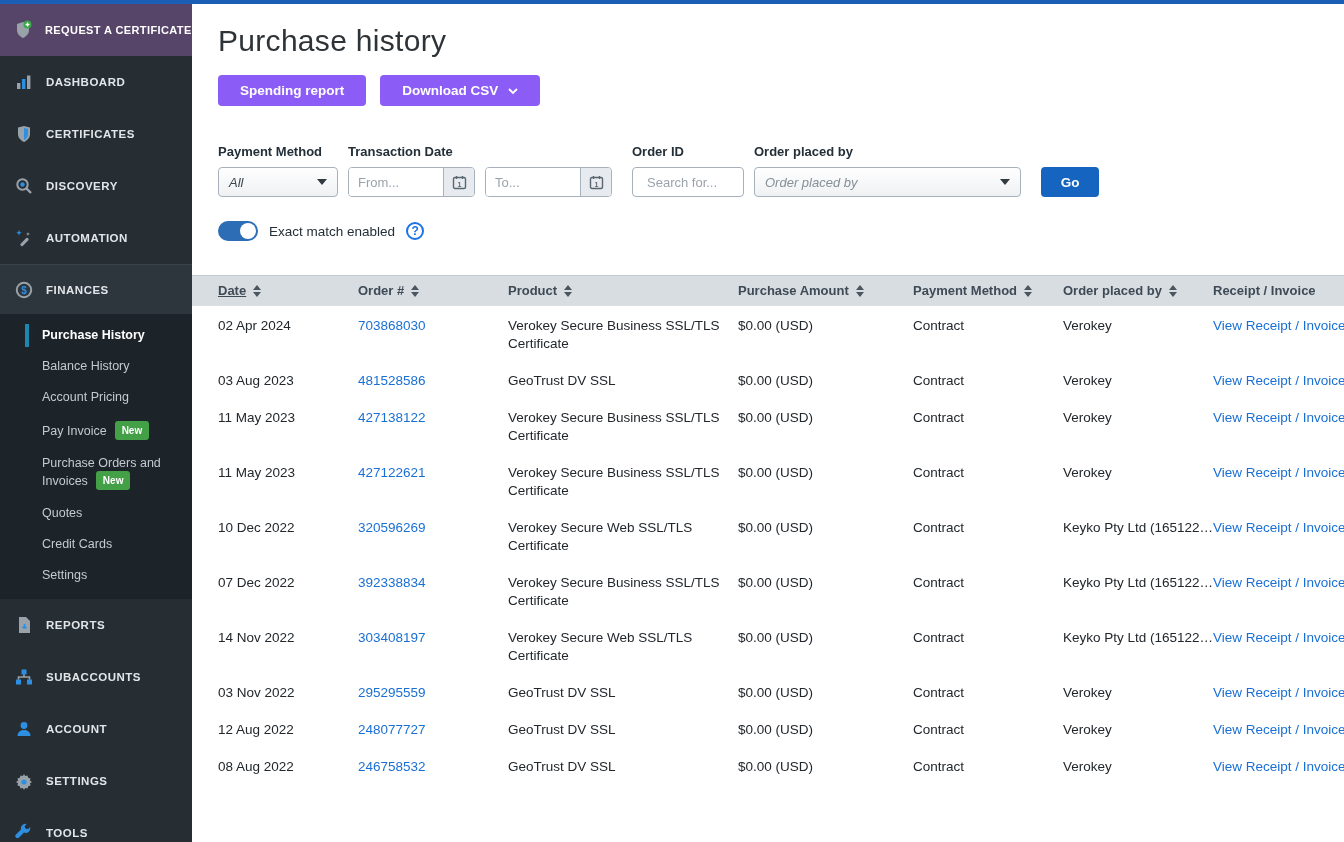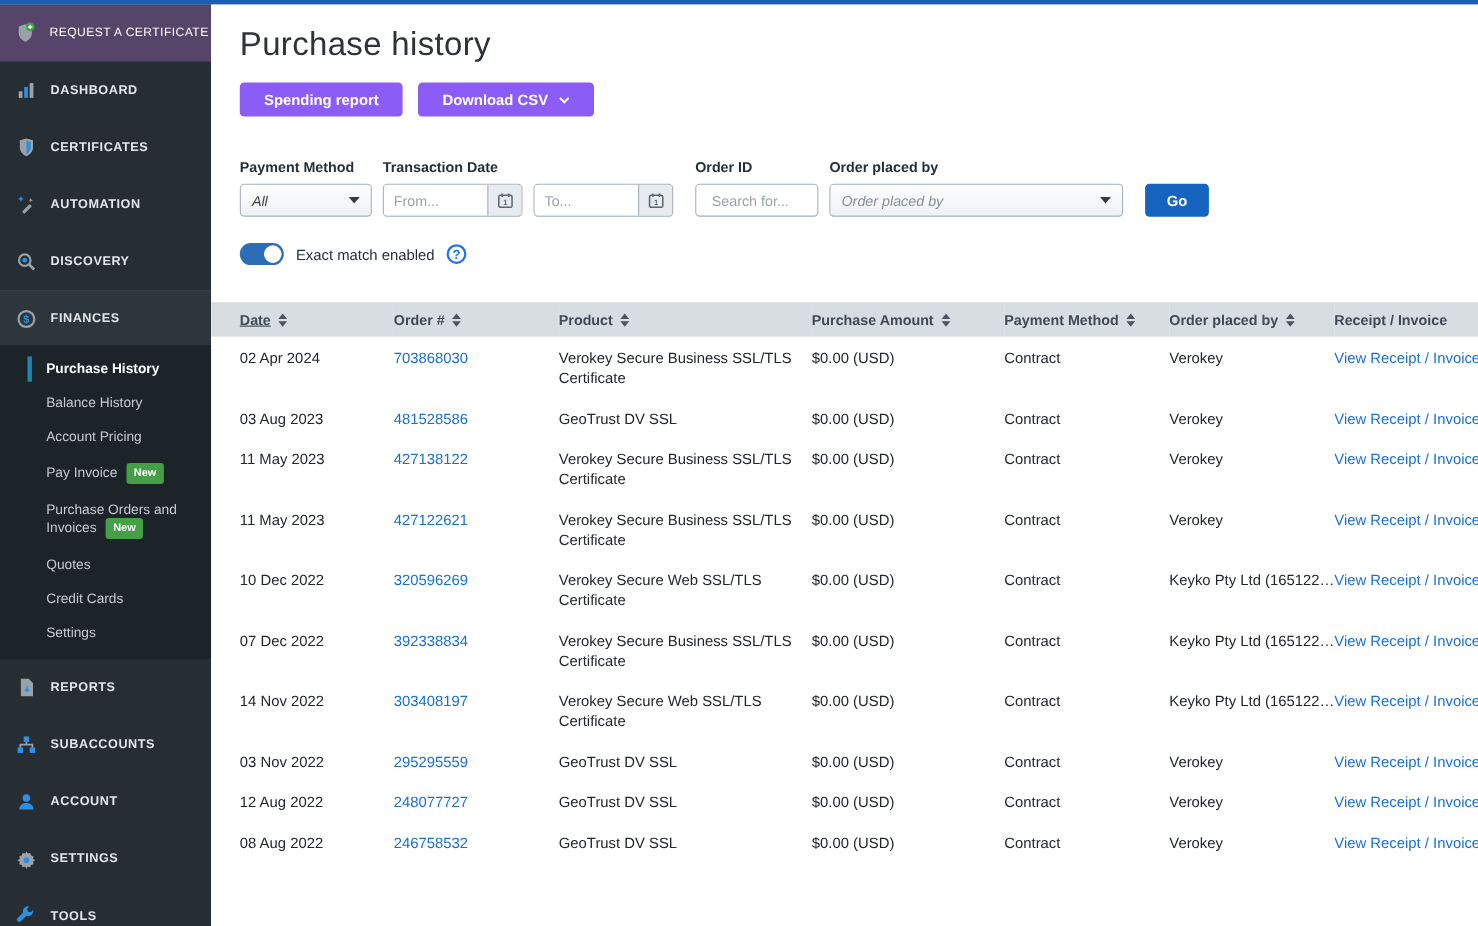--- a/index.html
+++ b/index.html
@@ -4,21 +4,21 @@
 <style>
   * { box-sizing: border-box; margin: 0; padding: 0; }
   html,body { width:1344px; height:842px; overflow:hidden; background:#fff;
     font-family:"Liberation Sans", sans-serif; }
 
   .topbar { position:absolute; top:0; left:0; width:1344px; height:4px; background:#1b5eb5; z-index:20; }
 
   
   .sidebar { position:absolute; top:4px; left:0; width:192px; height:838px; background:#262e34; overflow:hidden; }
   .req-cert { height:52px; background:#564569; display:flex; align-items:center; padding-left:13px; cursor:pointer; }
-  .req-cert .lbl { color:#fff; font-size:11px; font-weight:normal; letter-spacing:.4px; margin-left:12px; }
+  .req-cert .lbl { color:#fff; font-size:11px; font-weight:bold; letter-spacing:.4px; margin-left:12px; }
   .nav-item { height:52px; display:flex; align-items:center; padding-left:14px; cursor:pointer; }
   .nav-item .lbl { color:#e2e6e9; font-size:11.5px; font-weight:bold; letter-spacing:.5px; margin-left:12px; }
   .nav-item.finances { height:50px; background:#2e363d; border-top:1px solid #3a434b; }
   .icon18 { width:20px; height:20px; display:inline-flex; align-items:center; justify-content:center; flex:0 0 20px; }
   .submenu { background:#1d2429; padding:6px 0 8px 0; }
   .subitem { position:relative; padding:8px 10px 8px 42px; color:#c4cacf; font-size:12.5px; line-height:15px; cursor:pointer; }
   .subitem.active { color:#fff; font-weight:bold; }
   .subitem.active::before { content:""; position:absolute; left:25px; top:4px; bottom:4px; width:4px; background:#1d87b2; }
   .badge-new { display:inline-block; background:#43a047; color:#fff; font-size:10px; font-weight:bold;
     padding:2px 7px; border-radius:3px; margin-left:8px; vertical-align:1px; }
@@ -109,36 +109,36 @@
           <svg width="20" height="20" viewBox="0 0 20 20">
             <path d="M4 3.5 L10 2 L16 3.5 V10 C16 14 13 16.5 10 18 C7 16.5 4 14 4 10 Z" fill="#9aa2a9"></path>
             <path d="M10 4 L14 5 V10 C14 12.8 12.3 14.8 10 16 Z" fill="#2d8fe2"></path>
           </svg>
         </span>
     <span class="lbl">CERTIFICATES</span>
       </div>
       <div class="nav-item">
         <span class="icon18">
           <svg width="20" height="20" viewBox="0 0 20 20">
+            <circle cx="8.5" cy="8.5" r="5.2" fill="none" stroke="#9aa2a9" stroke-width="2"></circle>
+            <circle cx="8.5" cy="8.5" r="2.2" fill="#2d8fe2"></circle>
+            <line x1="12.5" y1="12.5" x2="17" y2="17" stroke="#9aa2a9" stroke-width="2.4"></line>
+          </svg>
+        </span>
+    <span class="lbl">DISCOVERY</span>
+      </div>
+      <div class="nav-item">
+        <span class="icon18">
+          <svg width="20" height="20" viewBox="0 0 20 20">
             <rect x="9" y="9" width="3" height="10" rx="1" transform="rotate(45 10.5 14)" fill="#9aa2a9"></rect>
             <path d="M5 2 l.8 2 2 .8 -2 .8 -.8 2 -.8-2 -2-.8 2-.8 Z" fill="#2d8fe2"></path>
             <path d="M14 4 l.6 1.4 1.4.6 -1.4.6 -.6 1.4 -.6-1.4 -1.4-.6 1.4-.6 Z" fill="#9aa2a9"></path>
           </svg>
         </span>
     <span class="lbl">AUTOMATION</span>
-      </div>
-      <div class="nav-item">
-        <span class="icon18">
-          <svg width="20" height="20" viewBox="0 0 20 20">
-            <circle cx="8.5" cy="8.5" r="5.2" fill="none" stroke="#9aa2a9" stroke-width="2"></circle>
-            <circle cx="8.5" cy="8.5" r="2.2" fill="#2d8fe2"></circle>
-            <line x1="12.5" y1="12.5" x2="17" y2="17" stroke="#9aa2a9" stroke-width="2.4"></line>
-          </svg>
-        </span>
-    <span class="lbl">DISCOVERY</span>
       </div>
     </div>
   <div class="nav-item finances">
     <span class="icon18">
         <svg width="20" height="20" viewBox="0 0 20 20">
           <circle cx="10" cy="10" r="7.2" fill="none" stroke="#9aa2a9" stroke-width="2"></circle>
           <text x="10" y="13.6" font-size="10" font-weight="bold" fill="#2d8fe2" text-anchor="middle" font-family="Liberation Sans, sans-serif">$</text>
         </svg>
       </span>
     <span class="lbl">FINANCES</span>

